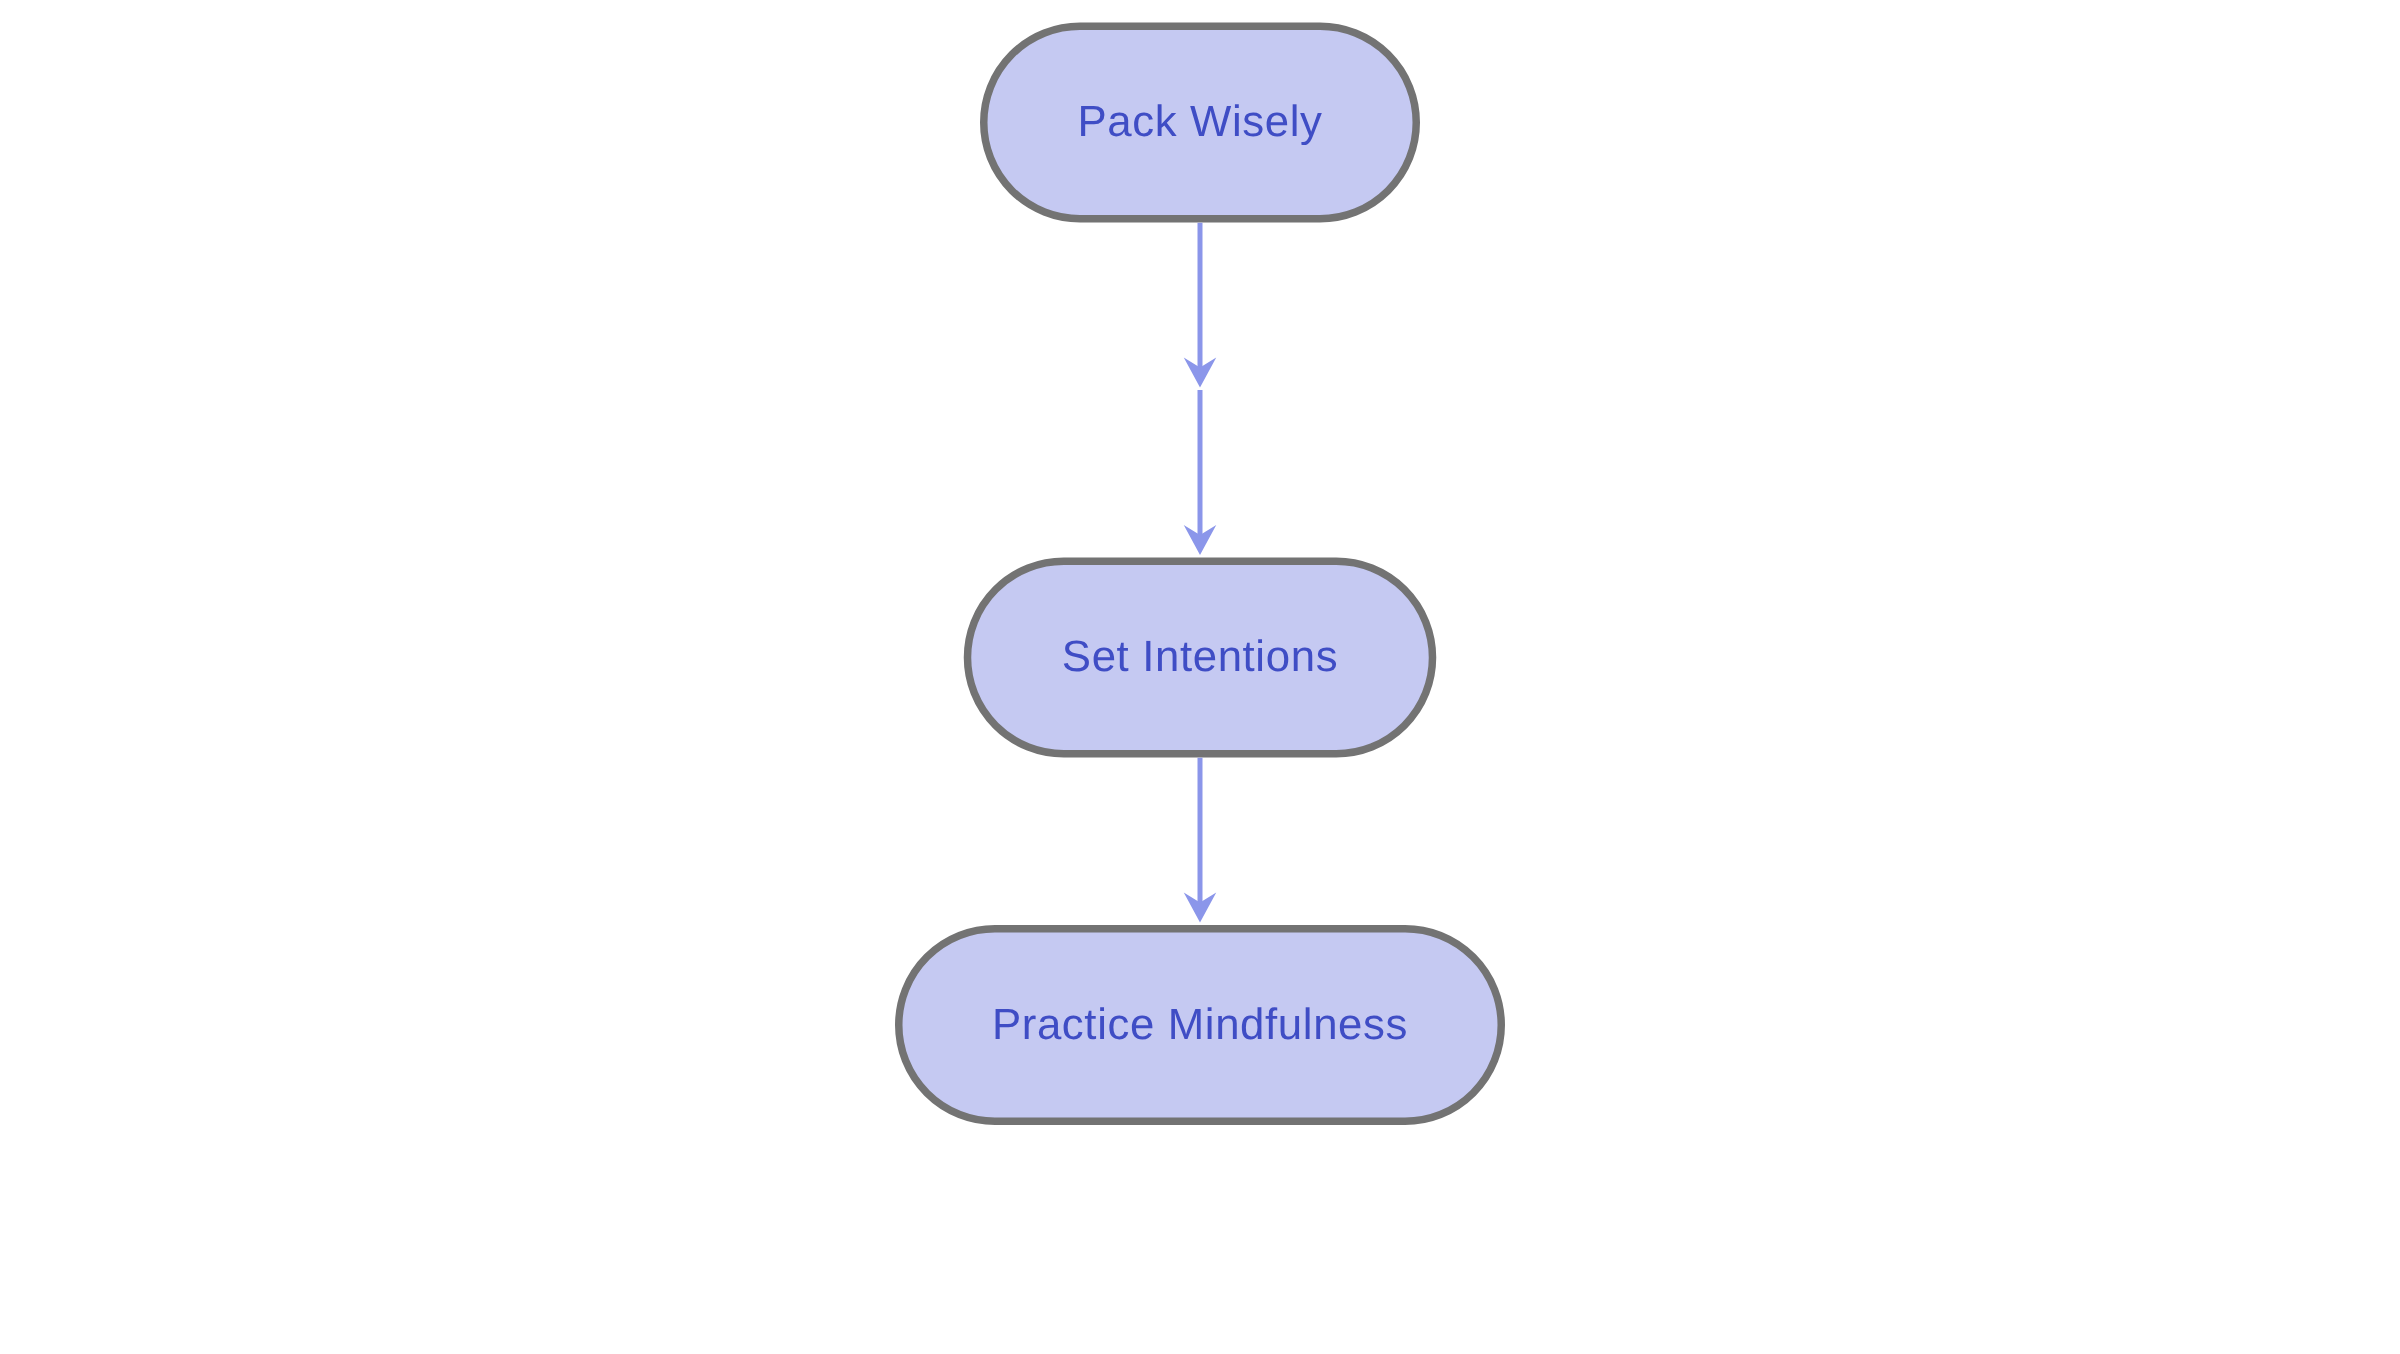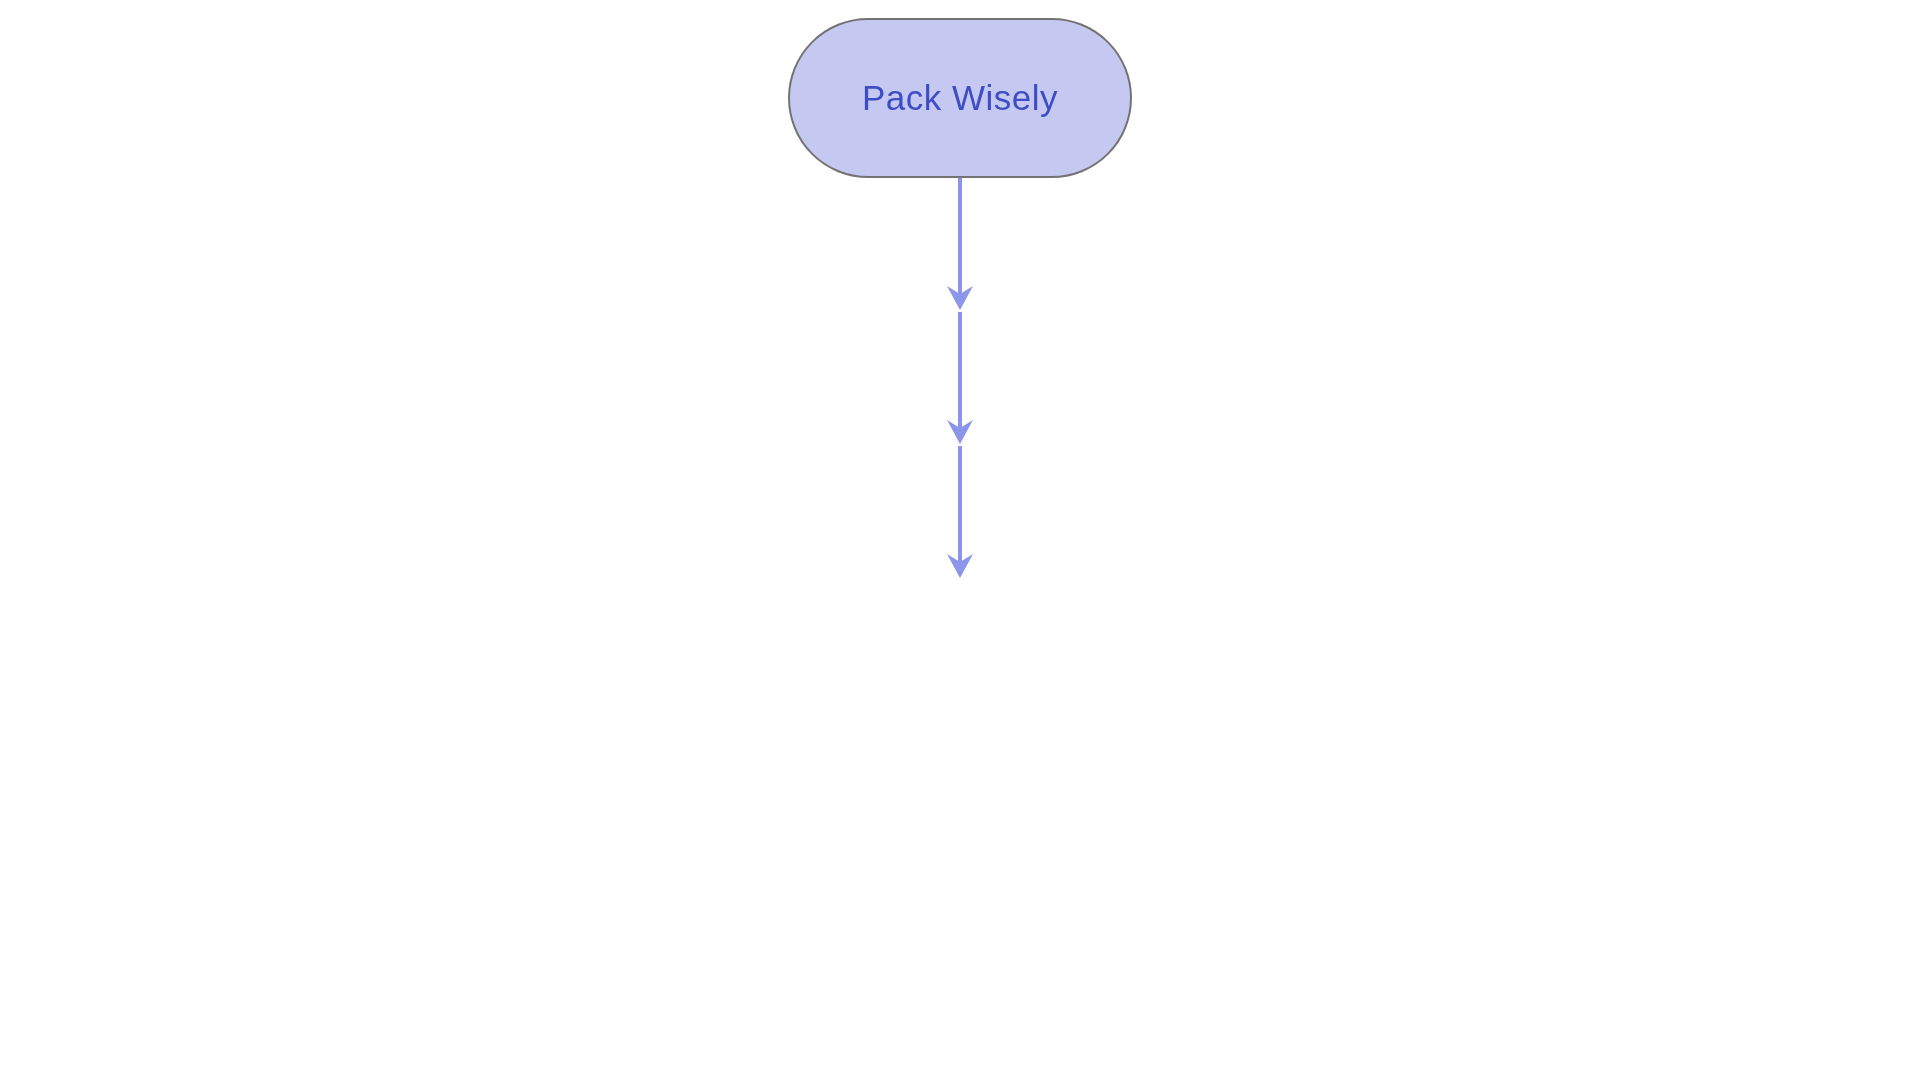--- a/index.html
+++ b/index.html
@@ -31,21 +31,21 @@
 
   .flow-node {
     box-sizing: border-box;
     height: 160px;
     min-width: 320px;
     padding: 0 72px;
     display: flex;
     align-items: center;
     justify-content: center;
     background: #c5c9f2;
-    border: 2px solid #737373;
+    border: 6px solid #737373;
     border-radius: 80px;
     flex: 0 0 auto;
   }
 
   .flow-node-label {
     font-size: 35px;
     letter-spacing: 0.5px;
     color: #3f4dc5;
     white-space: nowrap;
     user-select: none;
@@ -72,21 +72,27 @@
       <line x1="16" y1="0" x2="16" y2="118" stroke="#8b96ea" stroke-width="4"></line>
       <path d="M 3 108 L 16 132 L 29 108 L 16 116 Z" fill="#8b96ea"></path>
     </svg>
 
 
     <svg class="flow-arrow" viewBox="0 0 32 134">
       <line x1="16" y1="0" x2="16" y2="118" stroke="#8b96ea" stroke-width="4"></line>
       <path d="M 3 108 L 16 132 L 29 108 L 16 116 Z" fill="#8b96ea"></path>
     </svg>
 
+    <div class="flow-node">
+      <span class="flow-node-label">Set Intentions</span>
+    </div>
 
     <svg class="flow-arrow" viewBox="0 0 32 134">
       <line x1="16" y1="0" x2="16" y2="118" stroke="#8b96ea" stroke-width="4"></line>
       <path d="M 3 108 L 16 132 L 29 108 L 16 116 Z" fill="#8b96ea"></path>
     </svg>
 
+    <div class="flow-node">
+      <span class="flow-node-label">Practice Mindfulness</span>
+    </div>
 
   </div>
 </div>
 
 </body></html>

